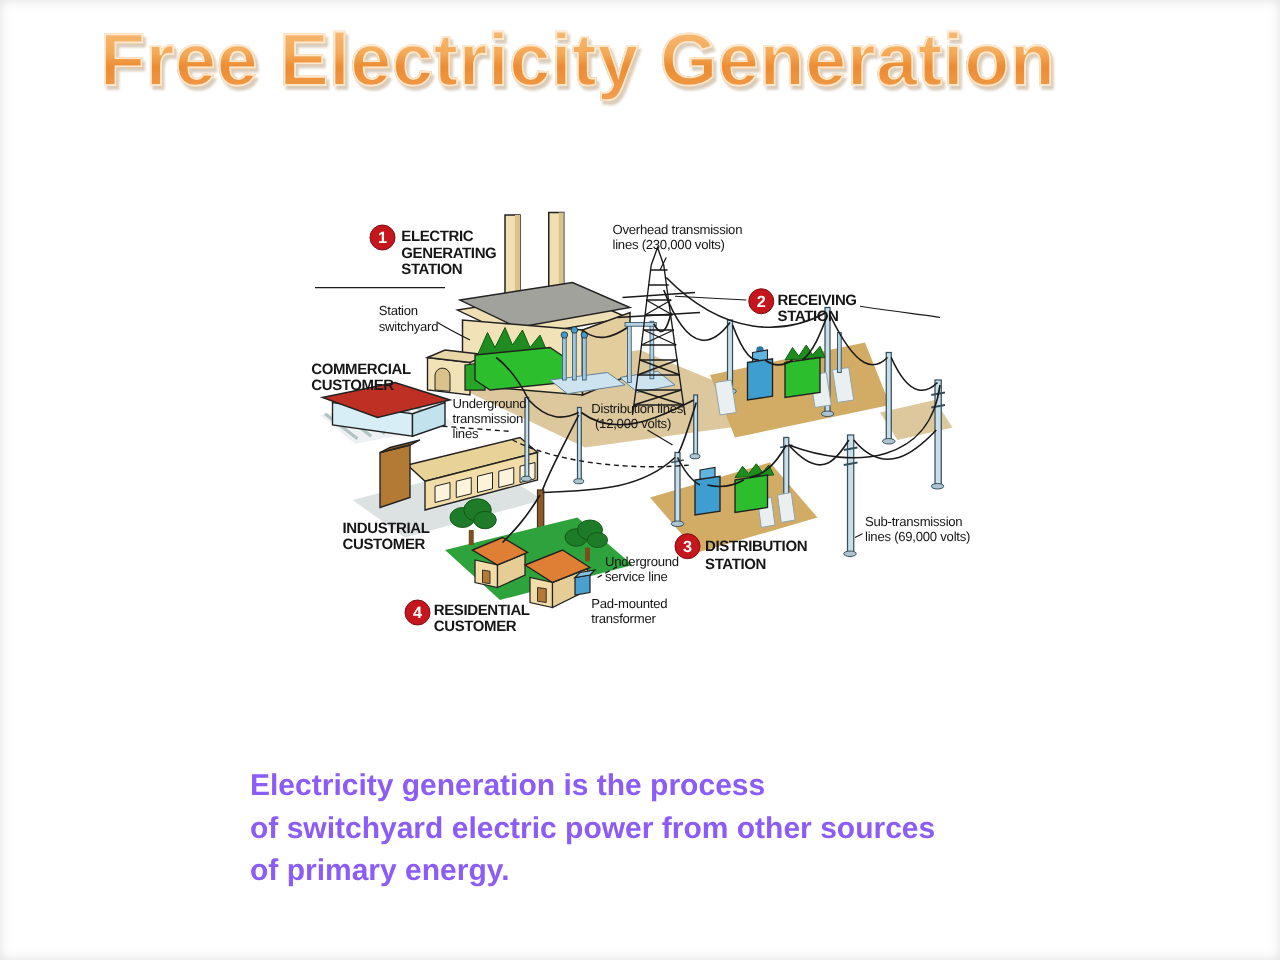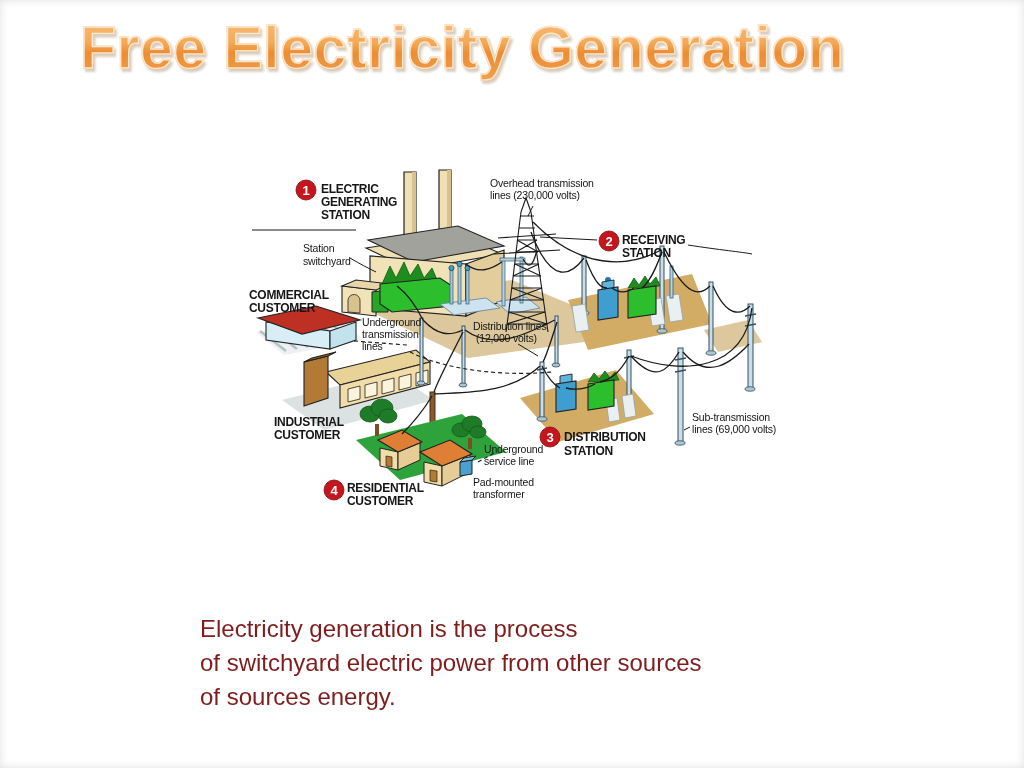--- a/index.html
+++ b/index.html
@@ -15,21 +15,21 @@
     position:absolute;left:80px;top:14px;margin:0;
     font-size:59px;font-weight:bold;letter-spacing:0.5px;white-space:nowrap;
     background:linear-gradient(#f9c083 0%,#f4a957 42%,#ec8c33 58%,#f2a152 100%);
     -webkit-background-clip:text;background-clip:text;color:transparent;
     -webkit-text-stroke:1.5px rgba(253,236,214,0.95);
     filter:drop-shadow(2px 3px 1px rgba(150,110,60,0.35));
   }
   .diagram{position:absolute;left:243px;top:158px;width:545px;height:360px;}
   .caption{
     position:absolute;left:200px;top:612px;width:620px;
-    font-size:24px;font-weight:normal;color:#7f1d1d;line-height:34px;
+    font-size:24px;font-weight:bold;color:#8b5cf6;line-height:34px;
   }
   
   text{font-family:"Liberation Sans",sans-serif;fill:#161616;}
   .lb{font-size:12px;font-weight:bold;letter-spacing:-0.3px;}
   .lr{font-size:10.5px;font-weight:normal;letter-spacing:-0.2px;}
   .badge-num{font-size:13px;font-weight:bold;fill:#ffffff;text-anchor:middle;}
   .wire{fill:none;stroke:#1a1a1a;stroke-width:1.3;}
   .lead{fill:none;stroke:#1a1a1a;stroke-width:1;}
   .dash{fill:none;stroke:#1a1a1a;stroke-width:1.1;stroke-dasharray:4 3;}
   .twr{fill:none;stroke:#1a1a1a;stroke-width:1.1;}
@@ -272,16 +272,16 @@
       <text class="lr" x="484" y="453">Underground</text>
       <text class="lr" x="484" y="465">service line</text>
       <text class="lr" x="473" y="486">Pad-mounted</text>
       <text class="lr" x="473" y="498">transformer</text>
     </g>
   </svg>
 
   <div class="caption">
     <div>Electricity generation is the process</div>
     <div>of switchyard electric power from other sources</div>
-    <div>of sources energy.</div>
+    <div>of primary energy.</div>
   </div>
 
 </div>
 
 </body></html>

